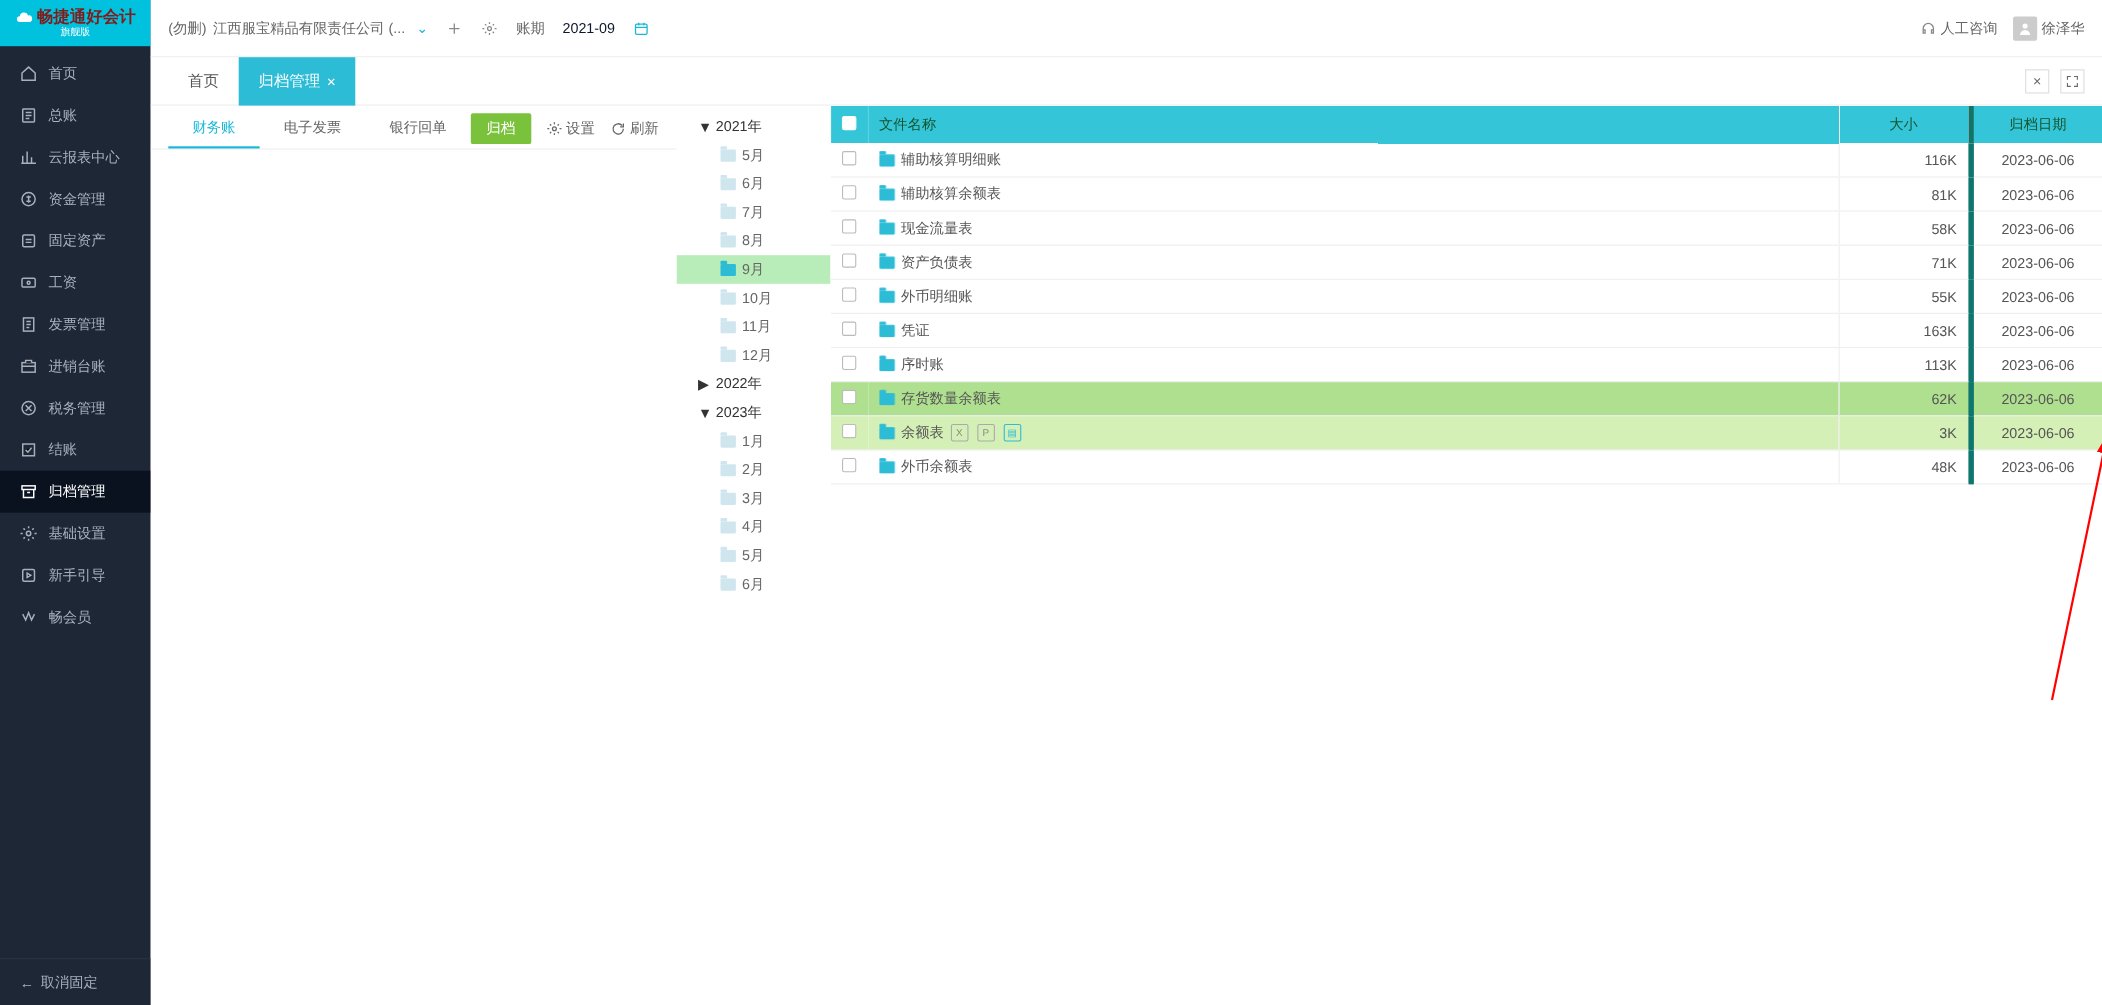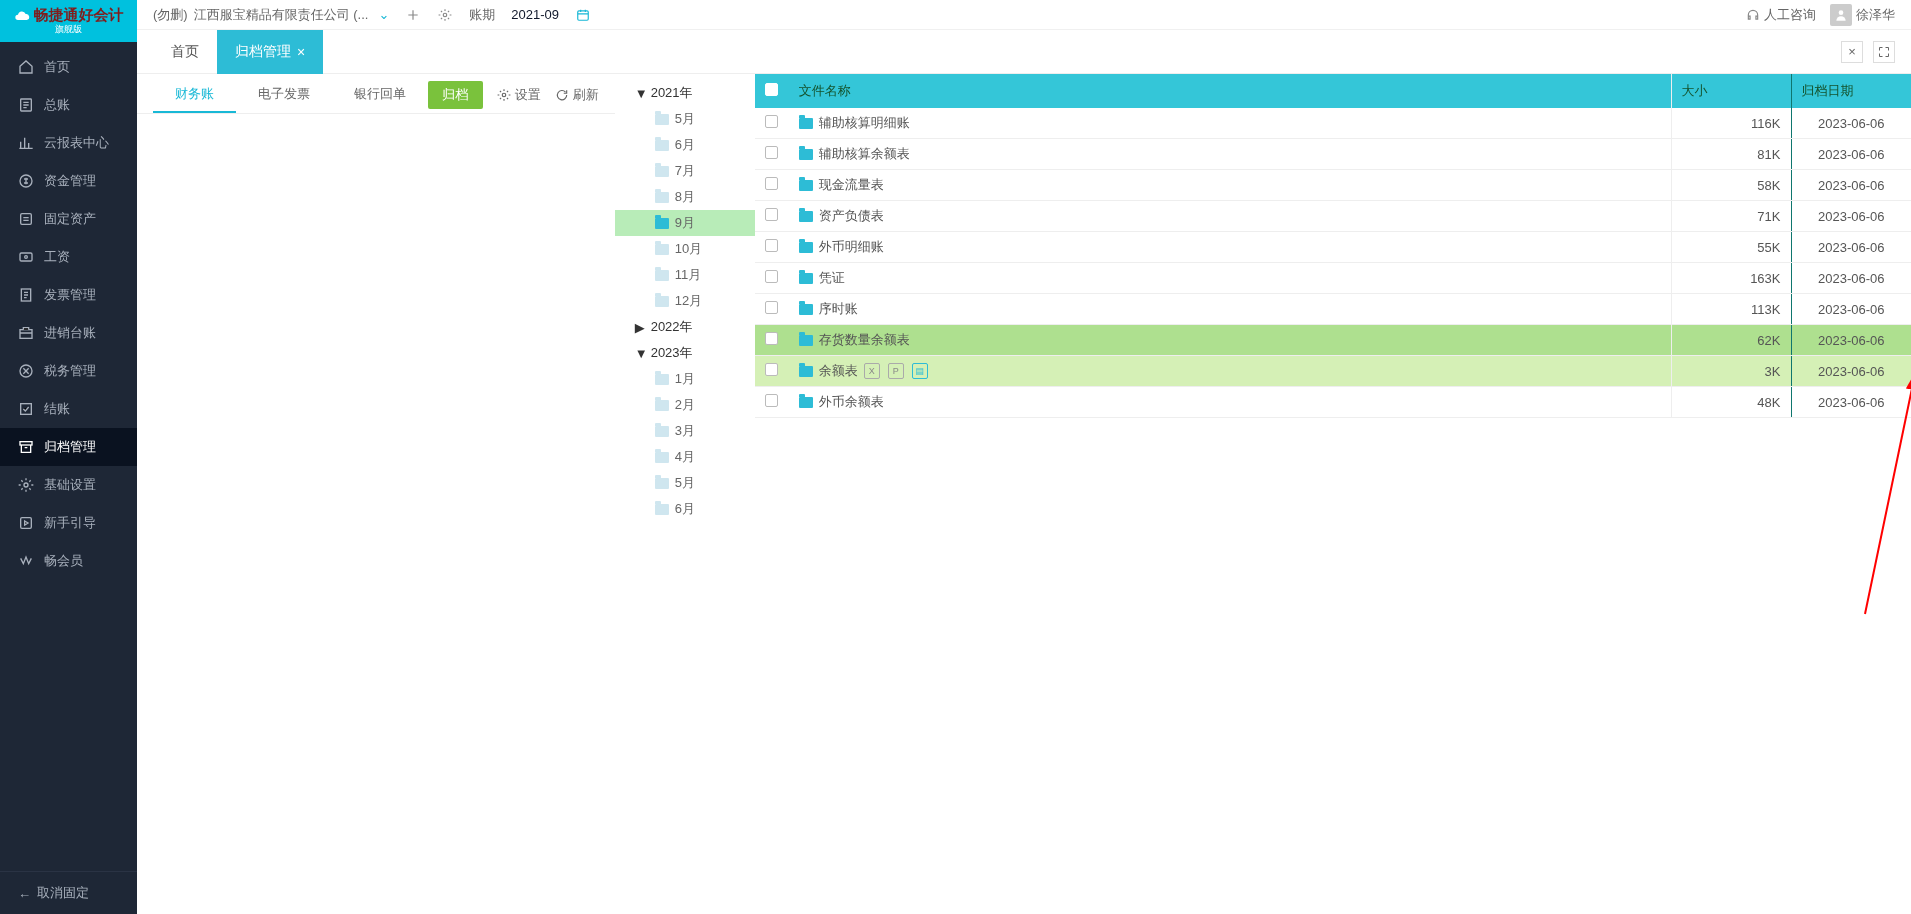--- a/index.html
+++ b/index.html
@@ -12,21 +12,21 @@
 .logo-text{color:#7f1d1d;font-size:15px;font-weight:bold;display:flex;align-items:center;gap:4px}
 .logo-sub{color:#fff;font-size:9px;margin-top:-2px}
 .nav-list{flex:1;padding-top:6px}
 .nav-item{display:flex;align-items:center;padding:10px 18px;cursor:pointer;gap:10px;color:#a8b0bc}
 .nav-item.active{background:#0a1220;color:#fff}
 .nav-icon{width:16px;height:16px;display:flex;align-items:center;justify-content:center;flex-shrink:0}
 .sidebar-footer{padding:12px 18px;background:#1e2736;border-top:1px solid #2a3344;display:flex;align-items:center;gap:6px;color:#a8b0bc;cursor:pointer}
 
 
 .main{flex:1;display:flex;flex-direction:column;background:#fff;min-width:0}
-.topbar{height:30px;display:flex;align-items:center;padding:0 16px;gap:16px;border-bottom:1px solid #f0f0f0}
+.topbar{height:52px;display:flex;align-items:center;padding:0 16px;gap:16px;border-bottom:1px solid #f0f0f0}
 .company-sel{display:flex;align-items:center;gap:6px;color:#666;font-size:13px}
 .company-chevron{color:#18b8d6;margin-left:4px}
 .top-icon{width:16px;height:16px;color:#888;cursor:pointer;display:flex;align-items:center;justify-content:center}
 .period-label{color:#666}
 .period-val{color:#0f172a}
 .topbar-right{margin-left:auto;display:flex;align-items:center;gap:14px}
 .top-link{display:flex;align-items:center;gap:4px;color:#666;cursor:pointer}
 .avatar{width:22px;height:22px;background:#ccc;border-radius:2px;display:flex;align-items:center;justify-content:center}
 
 .page-tabs{height:44px;display:flex;align-items:center;padding:0 16px;gap:0;position:relative;border-bottom:1px solid #eee}
@@ -54,28 +54,28 @@
 .tree-month{display:flex;align-items:center;padding:4px 10px 4px 40px;gap:6px;cursor:pointer;color:#666;height:26px}
 .tree-month.selected{background:#b8ecb8}
 .folder-ico{width:14px;height:11px;display:inline-block;background:#cfe6ef;border-radius:1px;position:relative;flex-shrink:0}
 .folder-ico.sel{background:#2dbcd6}
 .folder-ico::before{content:"";position:absolute;top:-3px;left:0;width:6px;height:3px;background:inherit;border-radius:1px 1px 0 0}
 
 
 .table-wrap{flex:1;overflow:auto;position:relative}
 table{width:100%;border-collapse:collapse}
 thead th{background:#34c6d8;color:#14532d;font-weight:normal;text-align:left;padding:8px 10px;position:sticky;top:0}
-thead th.col-size,thead th.col-date{text-align:left}
+thead th.col-size,thead th.col-date{text-align:center}
 tbody td{padding:6px 10px;border-bottom:1px solid #eee;color:#555}
 tbody tr{height:25px}
 tbody tr.row-selected{background:#aee08f}
 tbody tr.row-hover{background:#d5f0b6}
 .col-chk{width:34px;text-align:center}
 .col-size{width:120px;text-align:right;border-left:1px solid #eee}
-.col-date{width:120px;text-align:center;border-left:1px solid #0f766e}
+.col-date{width:120px;text-align:center;border-left:5px solid #0f766e}
 .file-cell{display:flex;align-items:center;gap:6px}
 .chk{width:13px;height:13px;border:1px solid #bbb;border-radius:2px;display:inline-block;background:#fff}
 .chk.hdr{border-color:#fff}
 .row-actions{float:right;display:flex;gap:8px;align-items:center;color:#888}
 .act-icon{width:16px;height:16px;border:1px solid #aaa;border-radius:2px;display:flex;align-items:center;justify-content:center;cursor:pointer;font-size:9px}
 .act-icon.active{border-color:#2dbcd6;color:#2dbcd6}
 
 .tooltip{position:absolute;background:#fff;border:1px solid #ddd;padding:3px 8px;font-size:12px;color:#333;box-shadow:0 1px 4px rgba(0,0,0,.1);white-space:nowrap}
 
 .arrow-annot{position:absolute;pointer-events:none}

